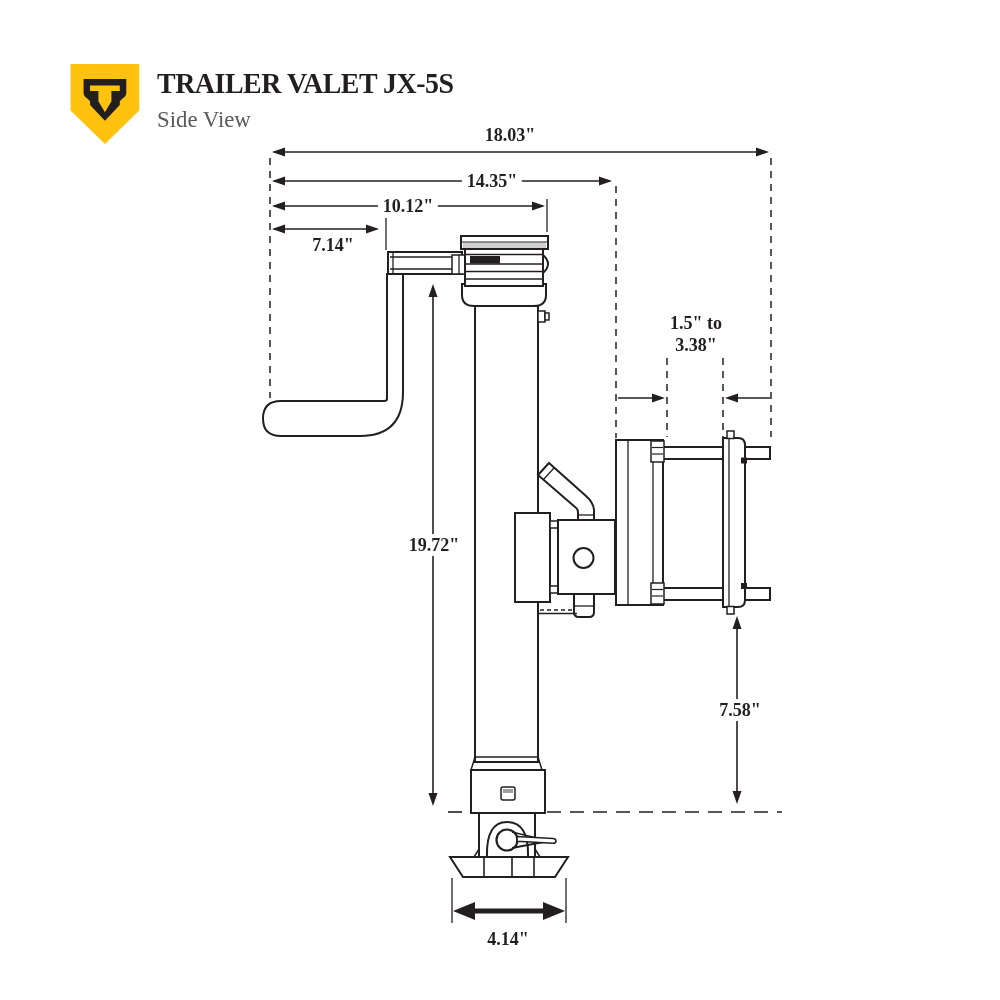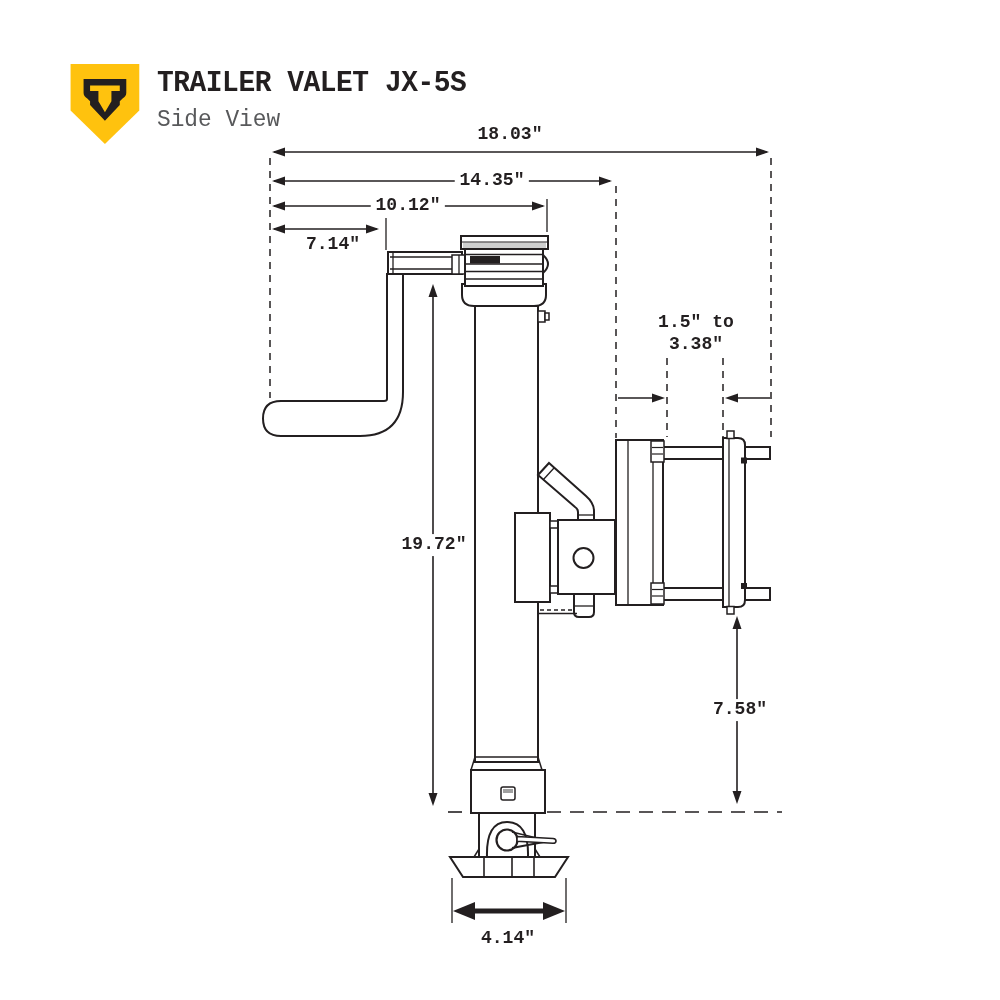--- a/index.html
+++ b/index.html
@@ -1,17 +1,17 @@
 <!DOCTYPE html>
 <html><head>
 <meta charset="utf-8">
 <style>
   html,body{margin:0;padding:0;background:#fff;}
   .page{position:relative;width:1000px;height:1000px;background:#ffffff;overflow:hidden;
-        font-family:Liberation Mono, monospace;color:#231f20;}
+        font-family:Liberation Serif, serif;color:#231f20;}
   .header{position:absolute;left:65px;top:58px;display:flex;align-items:flex-start;}
   .logo{width:78px;height:92px;}
   .titleblock{margin-left:14px;padding-top:8px;}
   .title{font-size:30px;font-weight:700;letter-spacing:-0.5px;color:#231f20;
          transform:scaleX(0.93);transform-origin:left center;white-space:nowrap;}
   .subtitle{font-size:24px;font-weight:400;color:#58595b;margin-top:6px;
             transform:scaleX(0.95);transform-origin:left center;}
   .drawing{position:absolute;left:0;top:0;}
   .dim{position:absolute;font-weight:700;font-size:19px;color:#231f20;white-space:nowrap;
        transform:translate(-50%,-50%) scaleX(0.95);background:#fff;padding:0 5px;line-height:1.15;}

